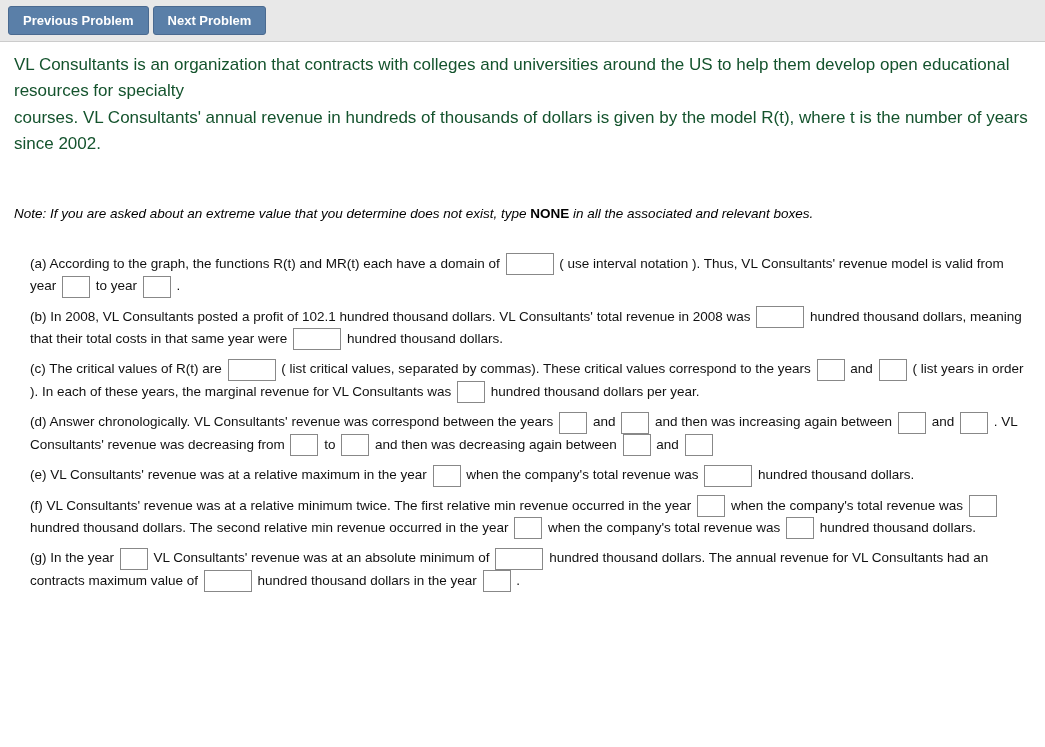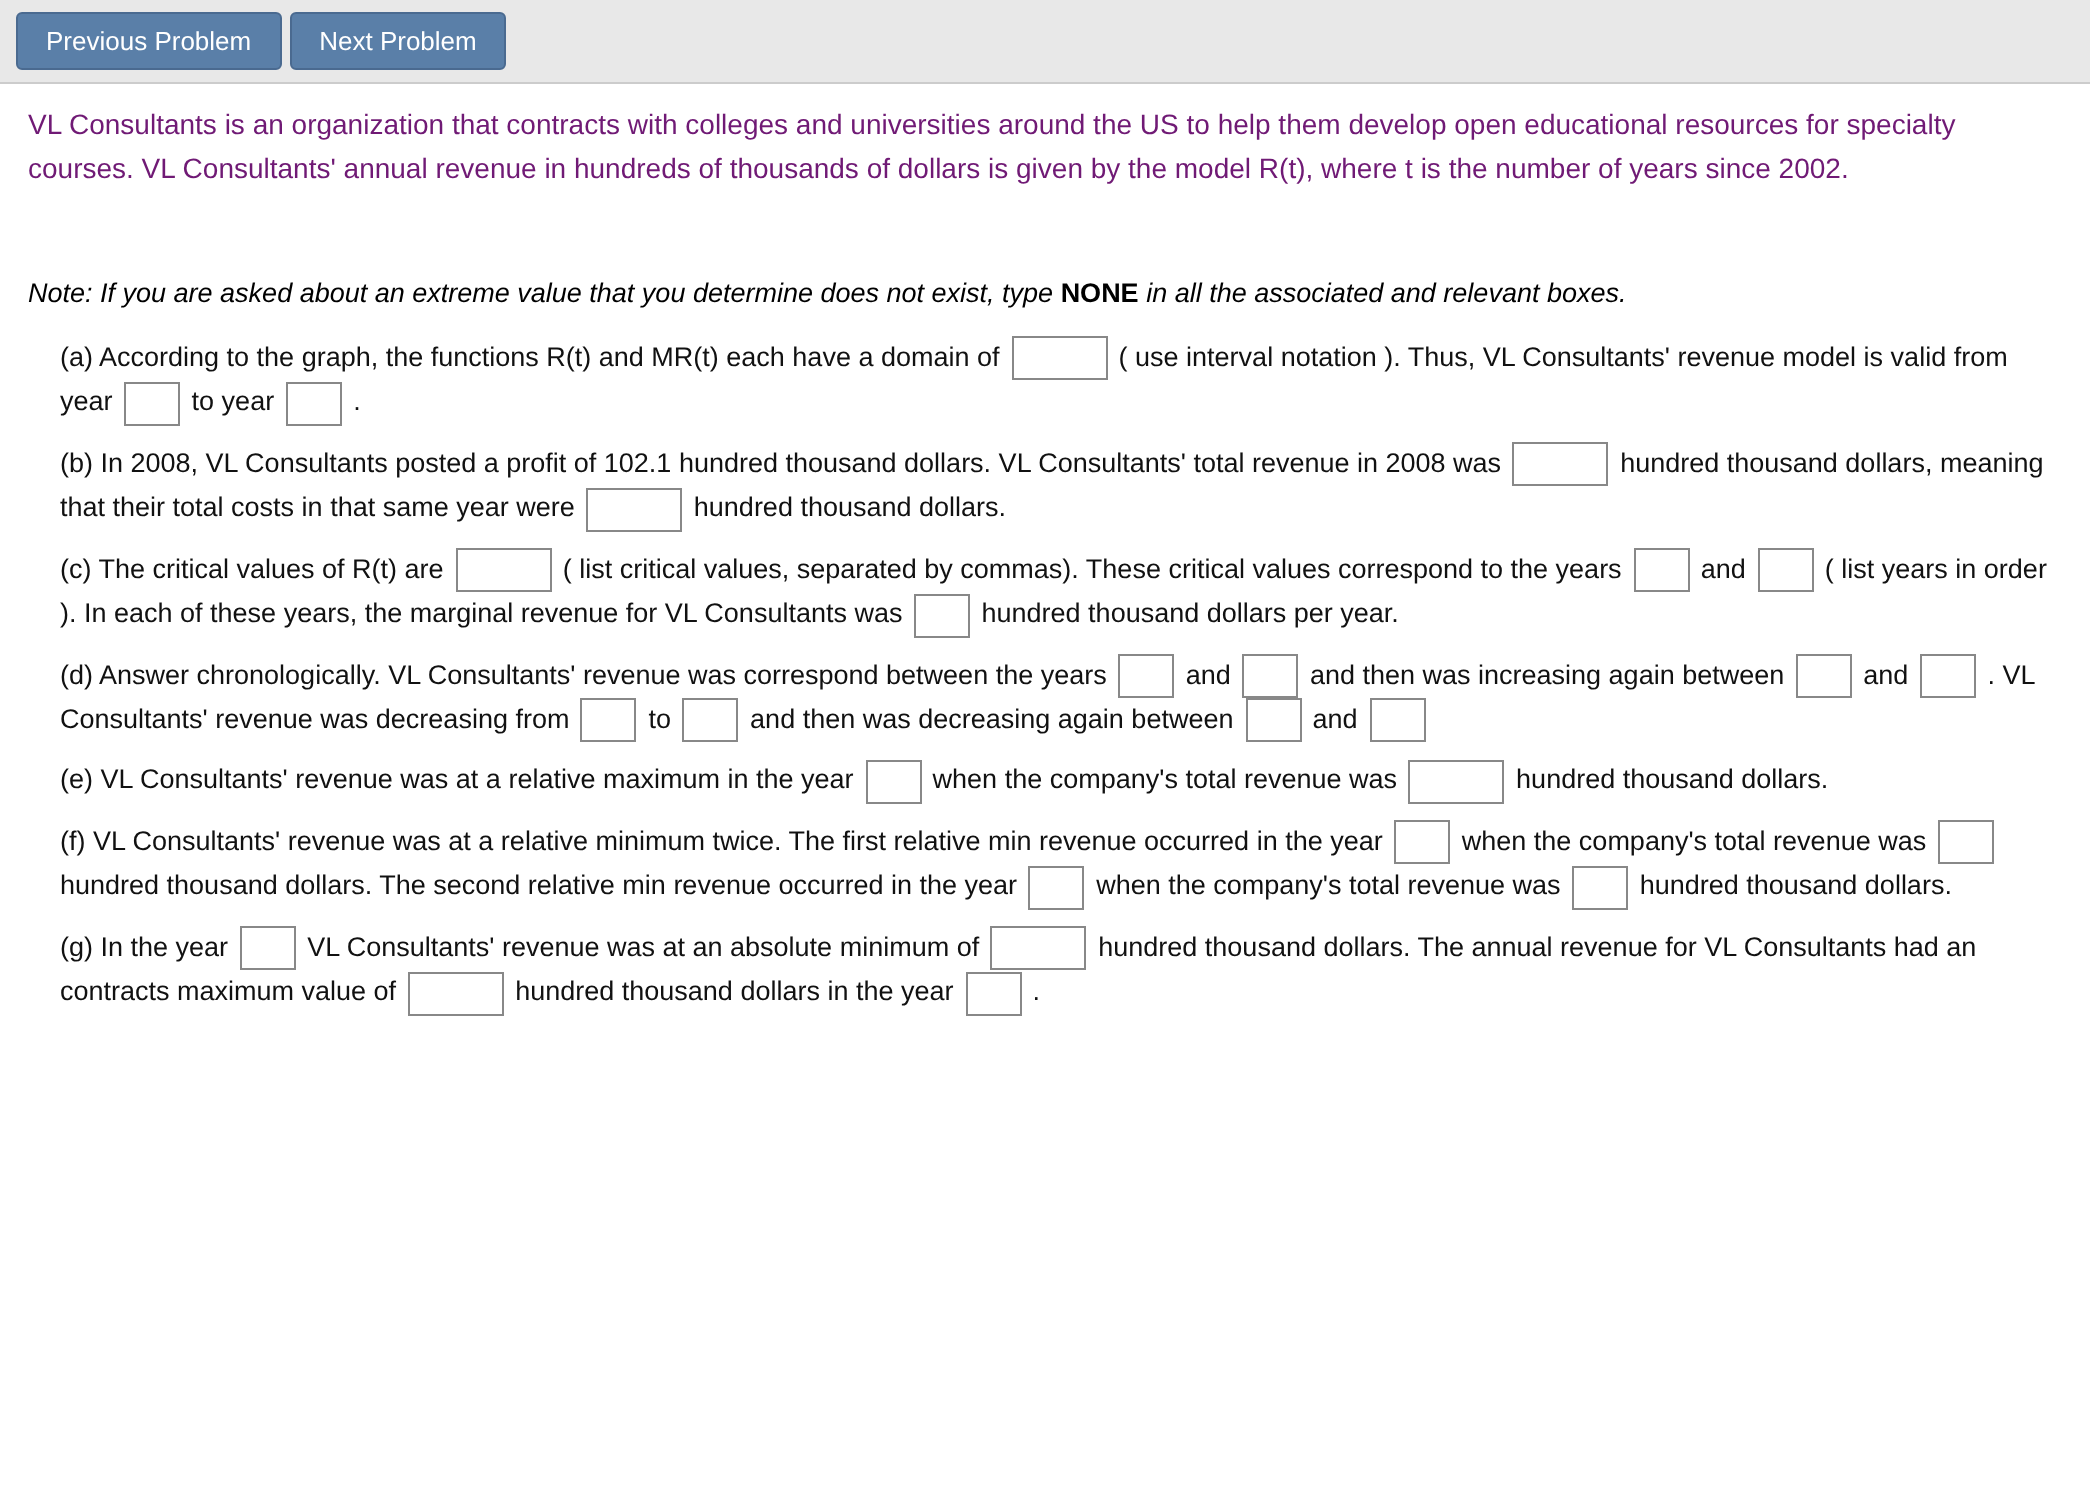--- a/index.html
+++ b/index.html
@@ -19,41 +19,41 @@
       border-bottom: 1px solid #ccc;
     }
     .nav-btn {
       padding: 6px 14px;
       background: #5a7fa8;
       color: #fff;
       border: 1px solid #4a6a90;
       border-radius: 3px;
       cursor: pointer;
       font-size: 13px;
-      font-weight: normal;
+      font-weight: bold;
     }
     .content {
       padding: 10px 14px 14px 14px;
       line-height: 1.55;
     }
     .intro-text {
-      font-size: 14px;
+      font-size: 17px;
       margin-bottom: 10px;
-      color: #701a75;
+      color: #14532d;
     }
     .section {
       margin-bottom: 8px;
       color: #111;
       font-size: 13.5px;
       line-height: 1.65;
       margin-left: 16px;
     }
     .note {
       font-style: italic;
-      margin-bottom: 10px;
+      margin-bottom: 28px;
       font-size: 13.5px;
     }
     .note strong { font-style: normal; }
     .inline-input {
       display: inline-block;
       width: 38px;
       height: 22px;
       border: 1px solid #888;
       background: #fff;
       vertical-align: middle;

